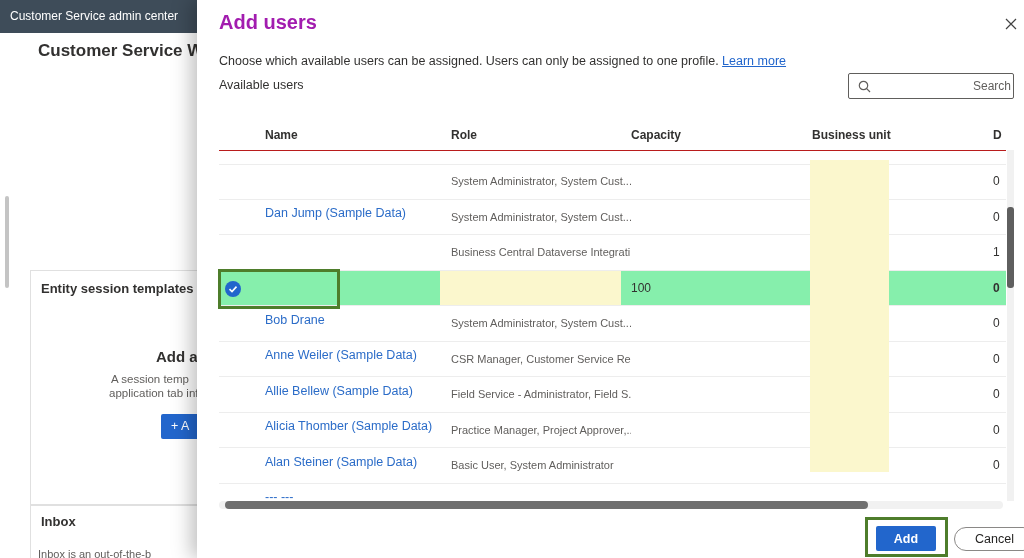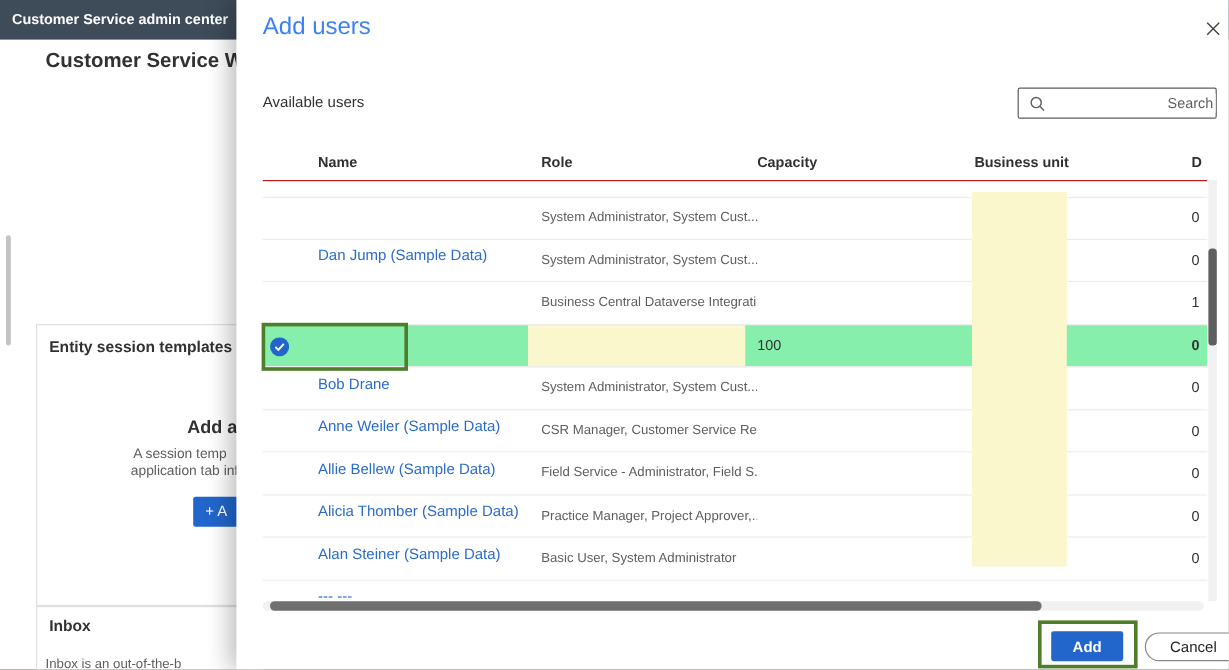--- a/index.html
+++ b/index.html
@@ -1,21 +1,21 @@
 <!DOCTYPE html>
 <html style="--accent: #2266cc; --link: #2b6cc8; --highlight: #fbf7cd; --annotation: #4e7d2b; --topbar: #3e4c59;"><head>
 <meta charset="utf-8">
 <style>
   html,body{margin:0;padding:0;background:#888;}
   .screen{position:relative;width:1024px;height:558px;overflow:hidden;background:#fff;
           font-family:"Liberation Sans",sans-serif;color:#323130;}
 
   
   .topbar{position:absolute;left:0;top:0;width:1024px;height:33px;background:#3e4c59;}
-  .topbar span{display:inline-block;margin-left:10px;line-height:33px;color:#fff;font-size:12px;font-weight:bold;}
+  .topbar span{display:inline-block;margin-left:10px;line-height:33px;color:#fff;font-size:12px;}
   .page-title{position:absolute;left:38px;top:41px;font-size:17px;font-weight:700;color:#323130;margin:0;}
   .card{position:absolute;border:1px solid #e0e0e0;background:#fff;box-sizing:border-box;}
   .users-card{left:30px;top:95px;width:190px;height:130px;}
   .card-label{position:absolute;left:10px;top:10px;font-size:13px;color:#323130;}
   .req-icon{position:absolute;left:57px;top:12px;}
   .req-text{position:absolute;left:74px;top:13px;font-size:11px;color:#797775;}
   .users-clip{position:absolute;left:154px;top:74px;font-size:12.5px;color:#605e5c;}
   .left-scrollbar{position:absolute;left:5px;top:196px;width:4px;height:92px;background:#c4c4c4;border-radius:2px;}
   .entity-card{left:30px;top:270px;width:190px;height:235px;}
   .entity-title{position:absolute;left:10px;top:10px;font-size:13px;font-weight:700;}
@@ -25,21 +25,21 @@
   .entity-add-btn{position:absolute;left:130px;top:143px;width:80px;height:25px;background:var(--accent,#2266cc);
                   color:#fff;font-size:12.5px;border:none;border-radius:2px;text-align:left;padding:0 0 0 10px;
                   line-height:25px;white-space:nowrap;font-family:inherit;}
   .inbox-card{left:30px;top:505px;width:190px;height:60px;}
   .inbox-title{position:absolute;left:10px;top:8px;font-size:13px;font-weight:700;}
   .inbox-clip{position:absolute;left:38px;top:548px;font-size:11px;color:#605e5c;white-space:nowrap;}
 
   
   .dialog{position:absolute;left:197px;top:0;width:827px;height:558px;background:#fff;
           box-shadow:-6px 0 18px rgba(0,0,0,.25);}
-  .dlg-title{position:absolute;left:22px;top:11px;font-size:20px;font-weight:400;color:#3b82f6;margin:0;}
+  .dlg-title{position:absolute;left:22px;top:11px;font-size:20px;font-weight:700;color:#a21caf;margin:0;}
   .dlg-close{position:absolute;left:804px;top:15px;width:20px;height:20px;background:none;border:none;
              cursor:pointer;padding:0;}
   .dlg-desc{position:absolute;left:22px;top:54px;font-size:12.5px;color:#323130;white-space:nowrap;}
   .dlg-desc a{color:var(--accent,#2266cc);text-decoration:underline;cursor:pointer;}
   .dlg-section-label{position:absolute;left:22px;top:78px;font-size:12.5px;font-weight:400;}
   .search-box{position:absolute;left:651px;top:73px;width:166px;height:26px;border:1px solid #605e5c;
               border-radius:2px;box-sizing:border-box;display:flex;align-items:center;background:#fff;}
   .search-box svg{margin:0 6px 0 9px;flex:none;}
   .search-box input{border:none;outline:none;width:100%;font-size:12px;font-family:inherit;color:#0369a1;text-align:right;}
   .search-box input::placeholder{color:#605e5c;}
@@ -111,20 +111,24 @@
   <div class="dialog">
 
     <h2 class="dlg-title">Add users</h2>
 
     <button class="dlg-close" aria-label="Close">
       <svg width="12" height="12" viewBox="0 0 12 12">
           <path d="M1 1 L11 11 M11 1 L1 11" stroke="#424242" stroke-width="1.2"></path>
         </svg>
     </button>
 
+    <div class="dlg-desc">
+      <span>Choose which available users can be assigned. Users can only be assigned to one profile.</span>
+      <a>Learn more</a>
+    </div>
 
     <div class="dlg-section-label">Available users</div>
 
     <div class="search-box">
       <svg width="13" height="13" viewBox="0 0 13 13">
           <circle cx="5.5" cy="5.5" r="4.2" fill="none" stroke="#605e5c" stroke-width="1.2"></circle>
           <path d="M8.7 8.7 L12 12" stroke="#605e5c" stroke-width="1.2"></path>
         </svg>
       <input type="text" placeholder="Search" style="">
     </div>

